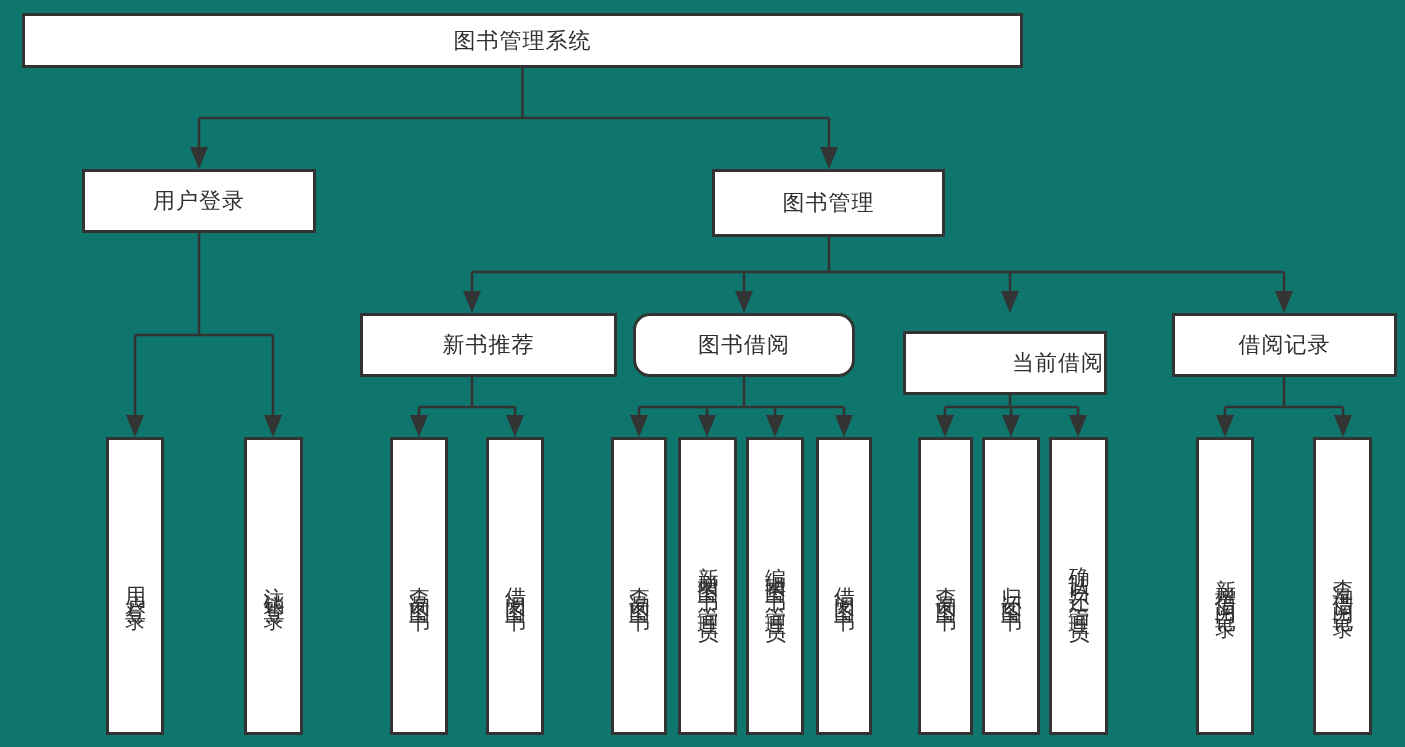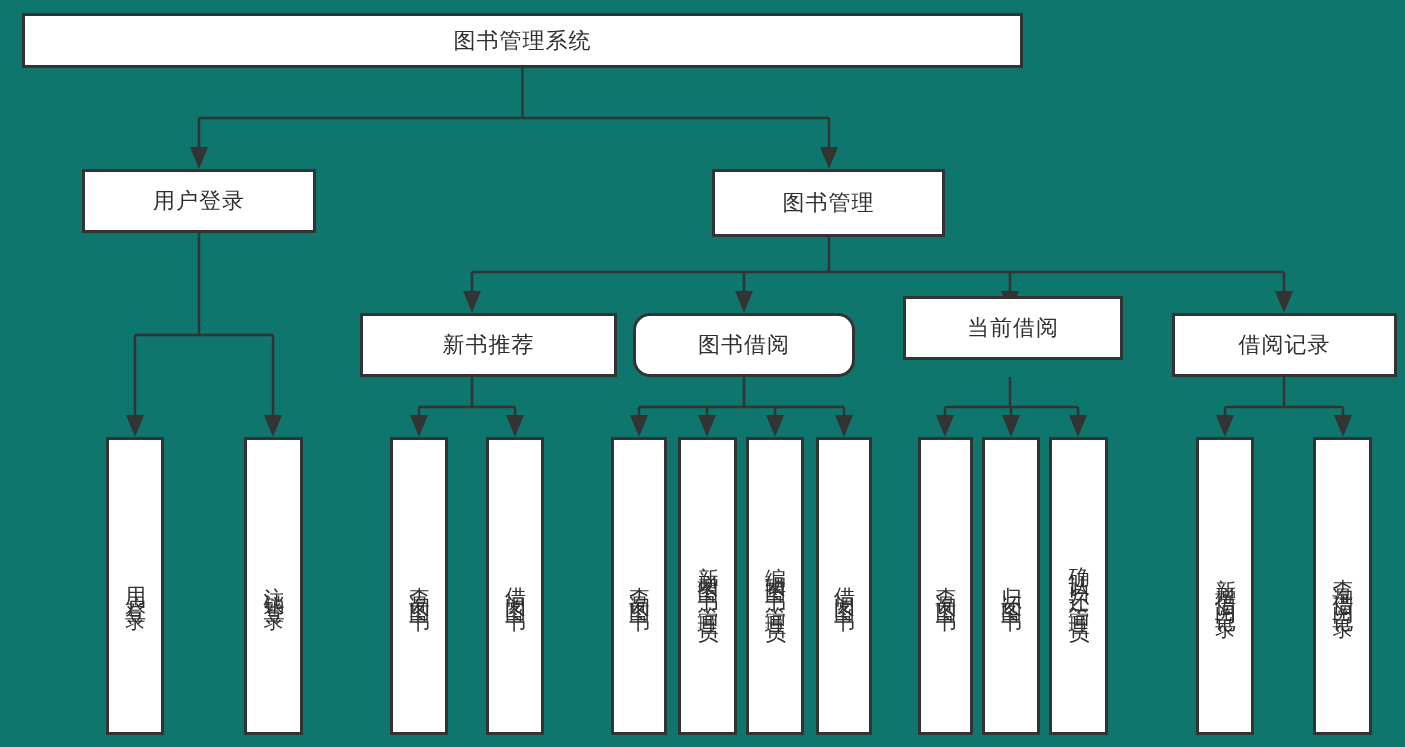--- a/index.html
+++ b/index.html
@@ -27,21 +27,21 @@
     font-size:21px;
     line-height:1;
     letter-spacing:8px;
   }
   
   .n-root   {left:22px;  top:13px;  width:1001px; height:55px;}
   .n-login  {left:82px;  top:169px; width:234px;  height:64px;}
   .n-manage {left:712px; top:169px; width:233px;  height:68px;}
   .n-new    {left:360px; top:313px; width:257px;  height:64px;}
   .n-bor    {left:633px; top:313px; width:222px;  height:64px;border-radius:17px;}
-  .n-cur    {left:903px; top:296px; width:220px;  height:64px;}
+  .n-cur    {left:903px; top:331px; width:204px;  height:64px;justify-content:flex-end;}
   .n-rec    {left:1172px;top:313px; width:225px;  height:64px;}
   .lf{top:437px;height:298px;}
   .l1 {left:106px; width:58px;}
   .l2 {left:244px; width:59px;}
   .l3 {left:390px; width:58px;}
   .l4 {left:486px; width:58px;}
   .l5 {left:611px; width:56px;}
   .l6 {left:678px; width:59px;}
   .l7 {left:746px; width:58px;}
   .l8 {left:816px; width:56px;}

